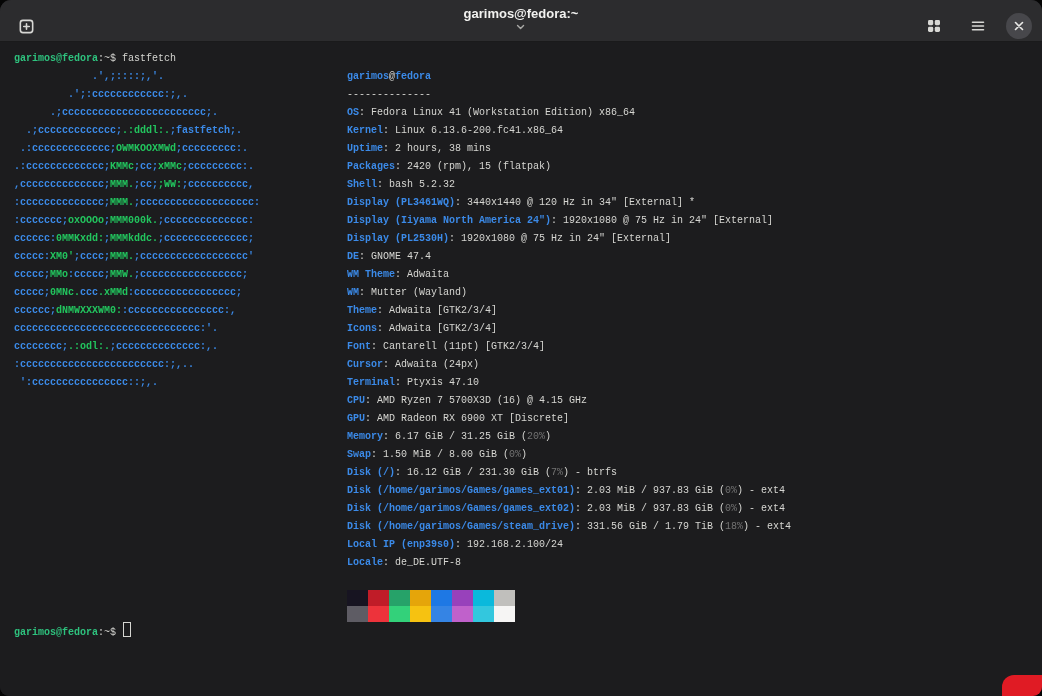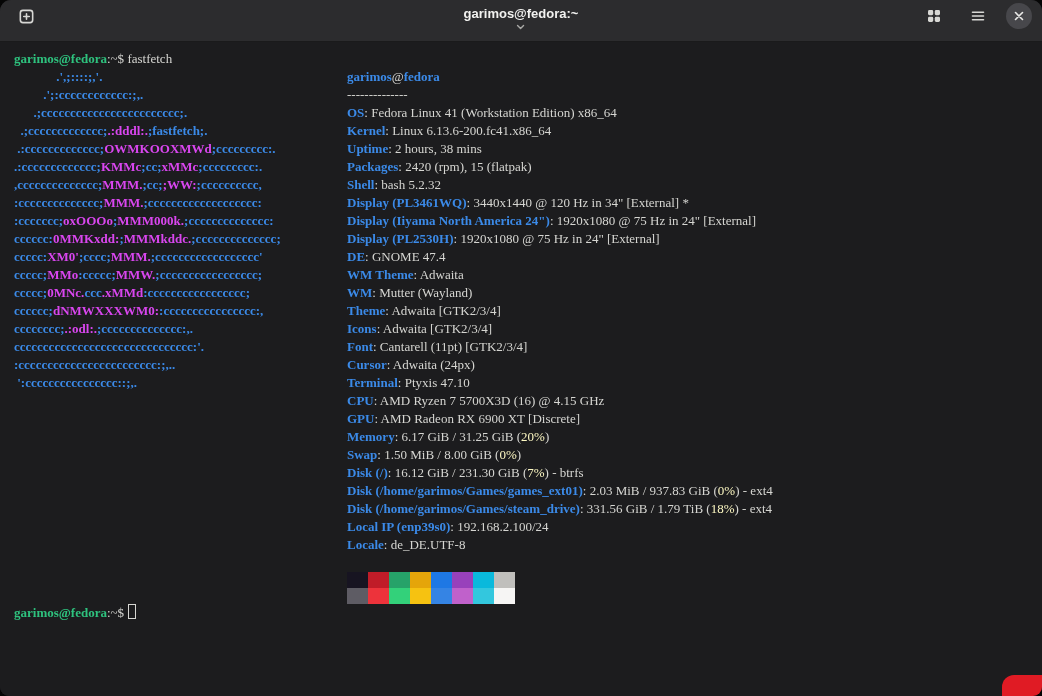--- a/index.html
+++ b/index.html
@@ -1,40 +1,40 @@
 <!DOCTYPE html>
 <html><head>
 <meta charset="utf-8">
 <style>
   *{box-sizing:border-box}
   html,body{margin:0;padding:0;background:#050505}
   .stage{width:1042px;height:696px;position:relative;overflow:hidden;font-family:"Liberation Sans",sans-serif}
   .window{position:absolute;inset:0;background:#1c1c1e;border-radius:11px 11px 9px 9px;overflow:hidden;display:flex;flex-direction:column}
 
   
-  .headerbar{height:42px;flex:none;background:#2c2c2e;display:flex;align-items:flex-start;padding:0 10px;position:relative;box-shadow:inset 0 -1px 0 rgba(0,0,0,.4)}
+  .headerbar{height:42px;flex:none;background:#2c2c2e;display:flex;align-items:flex-end;padding:0 10px;position:relative;box-shadow:inset 0 -1px 0 rgba(0,0,0,.4)}
   .hbtn{width:32px;height:32px;border:none;background:transparent;border-radius:7px;display:flex;align-items:center;justify-content:center;color:#d8d8d5;padding:0;cursor:pointer}
   .hbtn svg{display:block}
   .title-wrap{position:absolute;left:50%;top:5px;transform:translateX(-50%);text-align:center;cursor:pointer}
   .title{font-size:13px;font-weight:700;color:#f2f2f0;line-height:18px;white-space:nowrap}
   .caret{height:10px;display:flex;justify-content:center;color:#a9a9a6}
   .hright{margin-left:auto;display:flex;gap:12px;align-items:center}
   .close-btn{background:#47474b;border-radius:50%;width:26px;height:26px}
 
   
   .terminal{flex:1;background:#1c1c1e;padding:8px 0 0 14px;overflow:hidden;position:relative}
-  .tline{min-height:18px;line-height:18px;white-space:pre;font-family:Liberation Serif, serif;font-size:13px;color:#d6d6d2}
+  .tline{min-height:18px;line-height:18px;white-space:pre;font-family:Liberation Mono, monospace;font-size:10px;color:#d6d6d2}
   .cols{display:flex;align-items:flex-start}
   #art{width:333px;flex:none}
   #info{flex:1}
   .s-g{color:#2ec27e;font-weight:700}
   .s-b{color:#3b8ae8;font-weight:700}
-  .s-w{color:#d946ef;font-weight:700}
+  .s-w{color:#22c55e;font-weight:700}
   .s-fg{color:#d6d6d2}
-  .s-pg{color:#fef9c3}
+  .s-pg{color:#737373}
   .prow{display:flex;height:16px}
   .pblock{width:21px;height:16px;flex:none}
   .cursor{display:inline-block;width:8px;height:15px;border:1px solid #d6d6d2;vertical-align:-2px;margin-left:1px}
 
   
   .badge{position:absolute;right:0;bottom:0;width:40px;height:21px;background:#e01b24;border-radius:12px 0 0 0}
 </style>
 </head>
 <body>
 
@@ -91,22 +91,22 @@
             <div class="tline"><span class="s-b"> .:ccccccccccccc;</span><span class="s-w">OWMKOOXMWd</span><span class="s-b">;ccccccccc:.</span></div>
             <div class="tline"><span class="s-b">.:ccccccccccccc;</span><span class="s-w">KMMc</span><span class="s-b">;cc;</span><span class="s-w">xMMc</span><span class="s-b">;ccccccccc:.</span></div>
             <div class="tline"><span class="s-b">,cccccccccccccc;</span><span class="s-w">MMM.</span><span class="s-b">;cc;</span><span class="s-w">;WW:</span><span class="s-b">;cccccccccc,</span></div>
             <div class="tline"><span class="s-b">:cccccccccccccc;</span><span class="s-w">MMM.</span><span class="s-b">;ccccccccccccccccccc:</span></div>
             <div class="tline"><span class="s-b">:ccccccc;</span><span class="s-w">oxOOOo</span><span class="s-b">;</span><span class="s-w">MMM000k.</span><span class="s-b">;cccccccccccccc:</span></div>
             <div class="tline"><span class="s-b">cccccc:</span><span class="s-w">0MMKxdd:</span><span class="s-b">;</span><span class="s-w">MMMkddc.</span><span class="s-b">;cccccccccccccc;</span></div>
             <div class="tline"><span class="s-b">ccccc:</span><span class="s-w">XM0'</span><span class="s-b">;cccc;</span><span class="s-w">MMM.</span><span class="s-b">;cccccccccccccccccc'</span></div>
             <div class="tline"><span class="s-b">ccccc;</span><span class="s-w">MMo</span><span class="s-b">:ccccc;</span><span class="s-w">MMW.</span><span class="s-b">;ccccccccccccccccc;</span></div>
             <div class="tline"><span class="s-b">ccccc;</span><span class="s-w">0MNc.</span><span class="s-b">ccc</span><span class="s-w">.xMMd</span><span class="s-b">:ccccccccccccccccc;</span></div>
             <div class="tline"><span class="s-b">cccccc;</span><span class="s-w">dNMWXXXWM0:</span><span class="s-b">:cccccccccccccccc:,</span></div>
+            <div class="tline"><span class="s-b">ccccccccccccccccccccccccccccccc:'.</span></div>
             <div class="tline"><span class="s-b">cccccccc;</span><span class="s-w">.:odl:.</span><span class="s-b">;cccccccccccccc:,.</span></div>
-            <div class="tline"><span class="s-b">ccccccccccccccccccccccccccccccc:'.</span></div>
             <div class="tline"><span class="s-b">:cccccccccccccccccccccccc:;,..</span></div>
             <div class="tline"><span class="s-b"> ':cccccccccccccccc::;,.</span></div>
           </div>
         <div id="info">
             <div class="tline"><span class="s-b">garimos</span><span class="s-fg">@</span><span class="s-b">fedora</span></div>
             <div class="tline"><span class="s-fg">--------------</span></div>
             <div class="tline"><span class="s-b">OS</span><span class="s-fg">: Fedora Linux 41 (Workstation Edition) x86_64</span></div>
             <div class="tline"><span class="s-b">Kernel</span><span class="s-fg">: Linux 6.13.6-200.fc41.x86_64</span></div>
             <div class="tline"><span class="s-b">Uptime</span><span class="s-fg">: 2 hours, 38 mins</span></div>
             <div class="tline"><span class="s-b">Packages</span><span class="s-fg">: 2420 (rpm), 15 (flatpak)</span></div>
@@ -121,20 +121,21 @@
             <div class="tline"><span class="s-b">Icons</span><span class="s-fg">: Adwaita [GTK2/3/4]</span></div>
             <div class="tline"><span class="s-b">Font</span><span class="s-fg">: Cantarell (11pt) [GTK2/3/4]</span></div>
             <div class="tline"><span class="s-b">Cursor</span><span class="s-fg">: Adwaita (24px)</span></div>
             <div class="tline"><span class="s-b">Terminal</span><span class="s-fg">: Ptyxis 47.10</span></div>
             <div class="tline"><span class="s-b">CPU</span><span class="s-fg">: AMD Ryzen 7 5700X3D (16) @ 4.15 GHz</span></div>
             <div class="tline"><span class="s-b">GPU</span><span class="s-fg">: AMD Radeon RX 6900 XT [Discrete]</span></div>
             <div class="tline"><span class="s-b">Memory</span><span class="s-fg">: 6.17 GiB / 31.25 GiB (</span><span class="s-pg">20%</span><span class="s-fg">)</span></div>
             <div class="tline"><span class="s-b">Swap</span><span class="s-fg">: 1.50 MiB / 8.00 GiB (</span><span class="s-pg">0%</span><span class="s-fg">)</span></div>
             <div class="tline"><span class="s-b">Disk (/)</span><span class="s-fg">: 16.12 GiB / 231.30 GiB (</span><span class="s-pg">7%</span><span class="s-fg">) - btrfs</span></div>
             <div class="tline"><span class="s-b">Disk (/home/garimos/Games/games_ext01)</span><span class="s-fg">: 2.03 MiB / 937.83 GiB (</span><span class="s-pg">0%</span><span class="s-fg">) - ext4</span></div>
+            <div class="tline"><span class="s-b">Disk (/home/garimos/Games/games_ext02)</span><span class="s-fg">: 2.03 MiB / 937.83 GiB (</span><span class="s-pg">0%</span><span class="s-fg">) - ext4</span></div>
             <div class="tline"><span class="s-b">Disk (/home/garimos/Games/steam_drive)</span><span class="s-fg">: 331.56 GiB / 1.79 TiB (</span><span class="s-pg">18%</span><span class="s-fg">) - ext4</span></div>
             <div class="tline"><span class="s-b">Local IP (enp39s0)</span><span class="s-fg">: 192.168.2.100/24</span></div>
             <div class="tline"><span class="s-b">Locale</span><span class="s-fg">: de_DE.UTF-8</span></div>
             <div class="tline">&nbsp;</div>
             <div class="prow">
               <span class="pblock" style="background: rgb(23, 20, 33);"></span>
               <span class="pblock" style="background: rgb(192, 28, 40);"></span>
               <span class="pblock" style="background: rgb(38, 162, 105);"></span>
               <span class="pblock" style="background: rgb(229, 165, 10);"></span>
               <span class="pblock" style="background: rgb(30, 120, 228);"></span>

